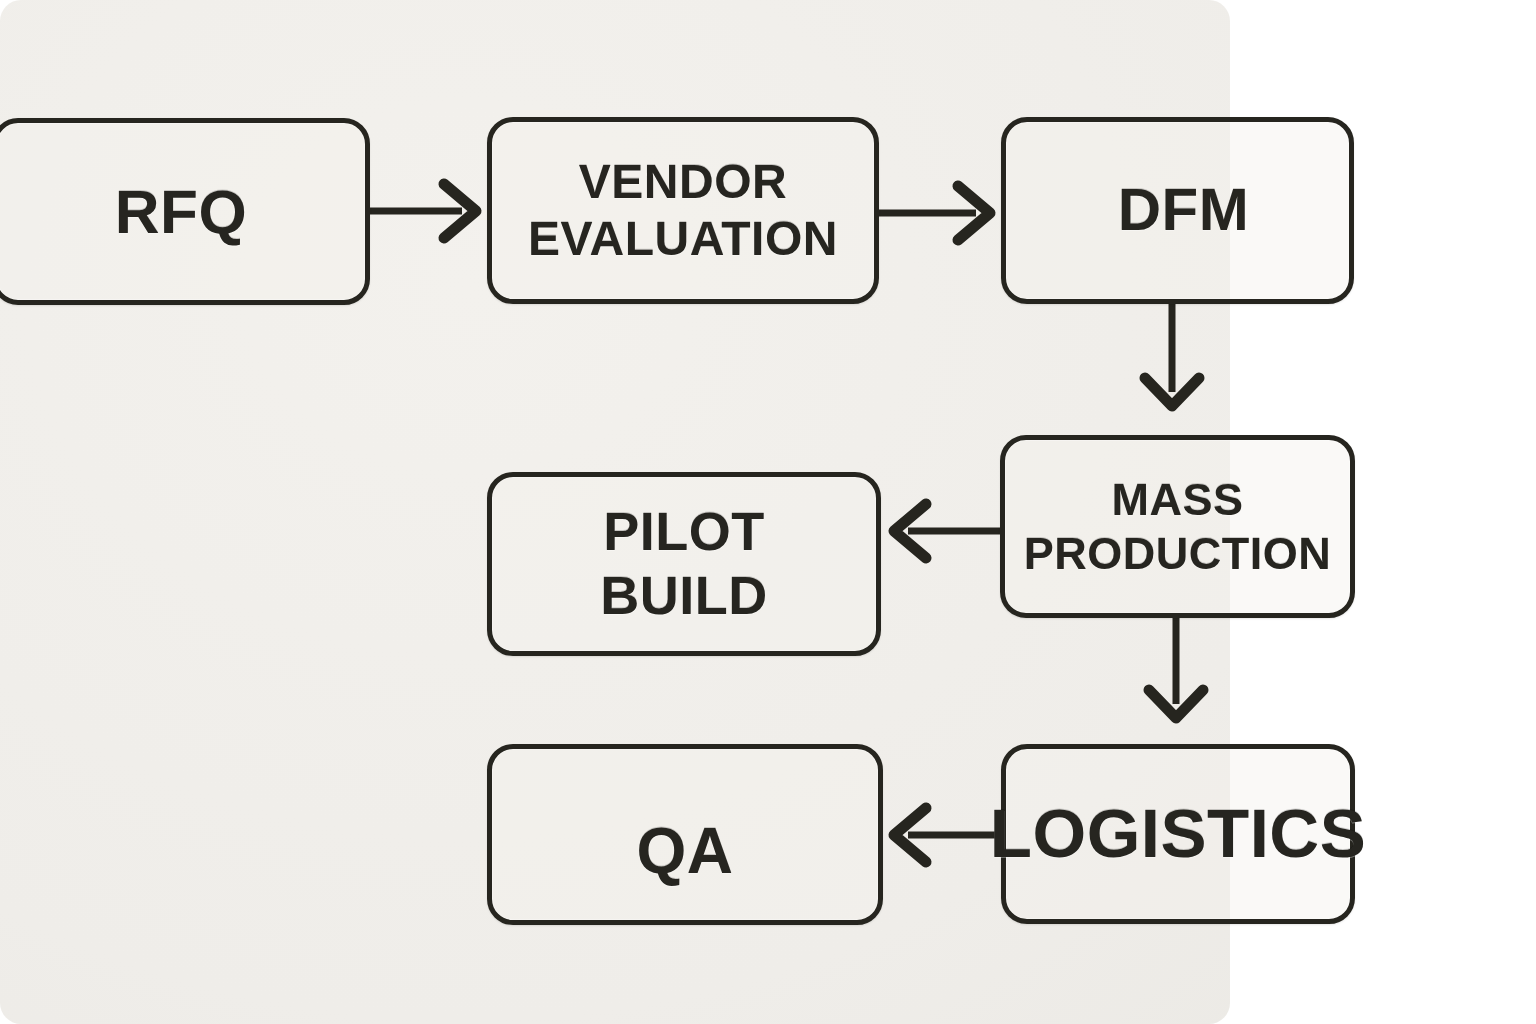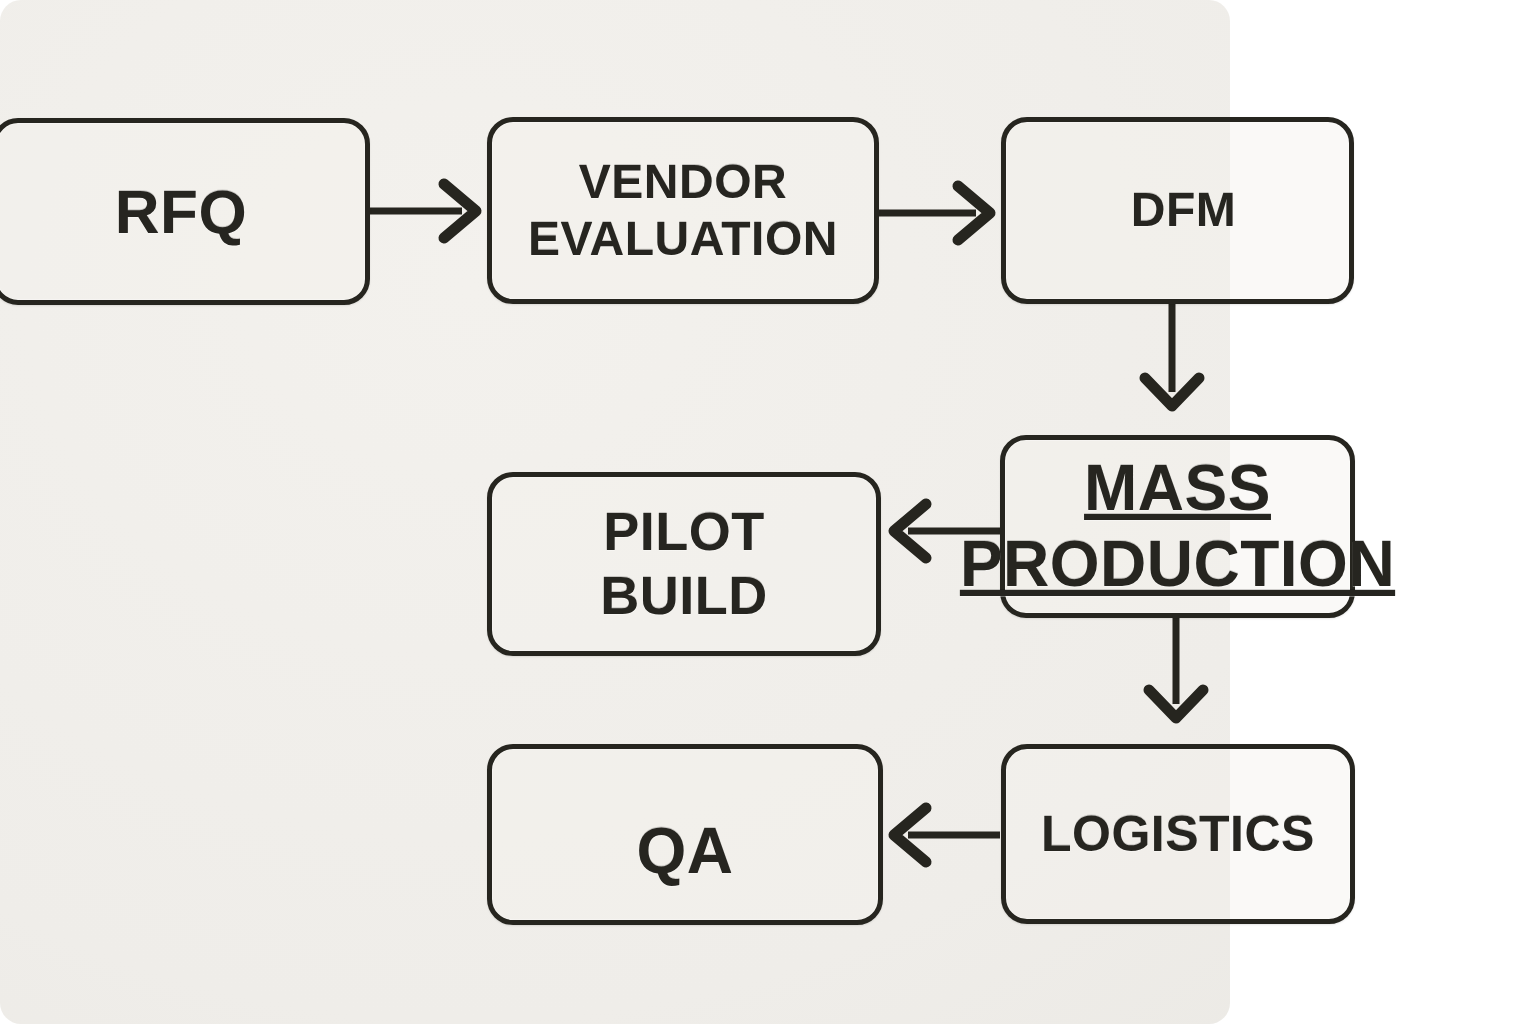--- a/index.html
+++ b/index.html
@@ -29,29 +29,29 @@
     line-height: 1.18;
     white-space: pre-line;
     text-shadow: 0 1px 0 rgba(255,255,255,0.35), 0 -1px 0 rgba(0,0,0,0.18);
   }
   
   .node-rfq            { left: -8px;   top: 118px; width: 378px; height: 187px; }
   .node-rfq .node-label { font-size: 62px; }
   .node-vendor         { left: 487px;  top: 117px; width: 392px; height: 187px; }
   .node-vendor .node-label { font-size: 48px; }
   .node-dfm            { left: 1001px; top: 117px; width: 353px; height: 187px; }
-  .node-dfm .node-label { font-size: 48px; margin-left: 12px; }
+  .node-dfm .node-label { font-size: 60px; margin-left: 12px; }
   .node-pilot          { left: 487px;  top: 436px; width: 394px; height: 184px; margin-top: 36px; }
   .node-pilot .node-label { font-size: 54px; }
   .node-mass           { left: 1000px; top: 435px; width: 355px; height: 183px; }
-  .node-mass .node-label { font-size: 64px; text-decoration: underline; }
+  .node-mass .node-label { font-size: 45px; }
   .node-qa             { left: 487px;  top: 744px; width: 396px; height: 181px; }
   .node-qa .node-label { font-size: 64px; margin-top: 34px; }
   .node-logistics      { left: 1001px; top: 744px; width: 354px; height: 180px; }
-  .node-logistics .node-label { font-size: 50px; }
+  .node-logistics .node-label { font-size: 69px; }
 
   .edges-overlay {
     position: absolute; left: 0; top: 0; width: 1536px; height: 1024px;
     pointer-events: none;
   }
   .edge-shaft {
     stroke: #26251f; stroke-width: 7; fill: none; stroke-linecap: butt;
   }
   .edge-head {
     stroke: #26251f; stroke-width: 11; fill: none;

